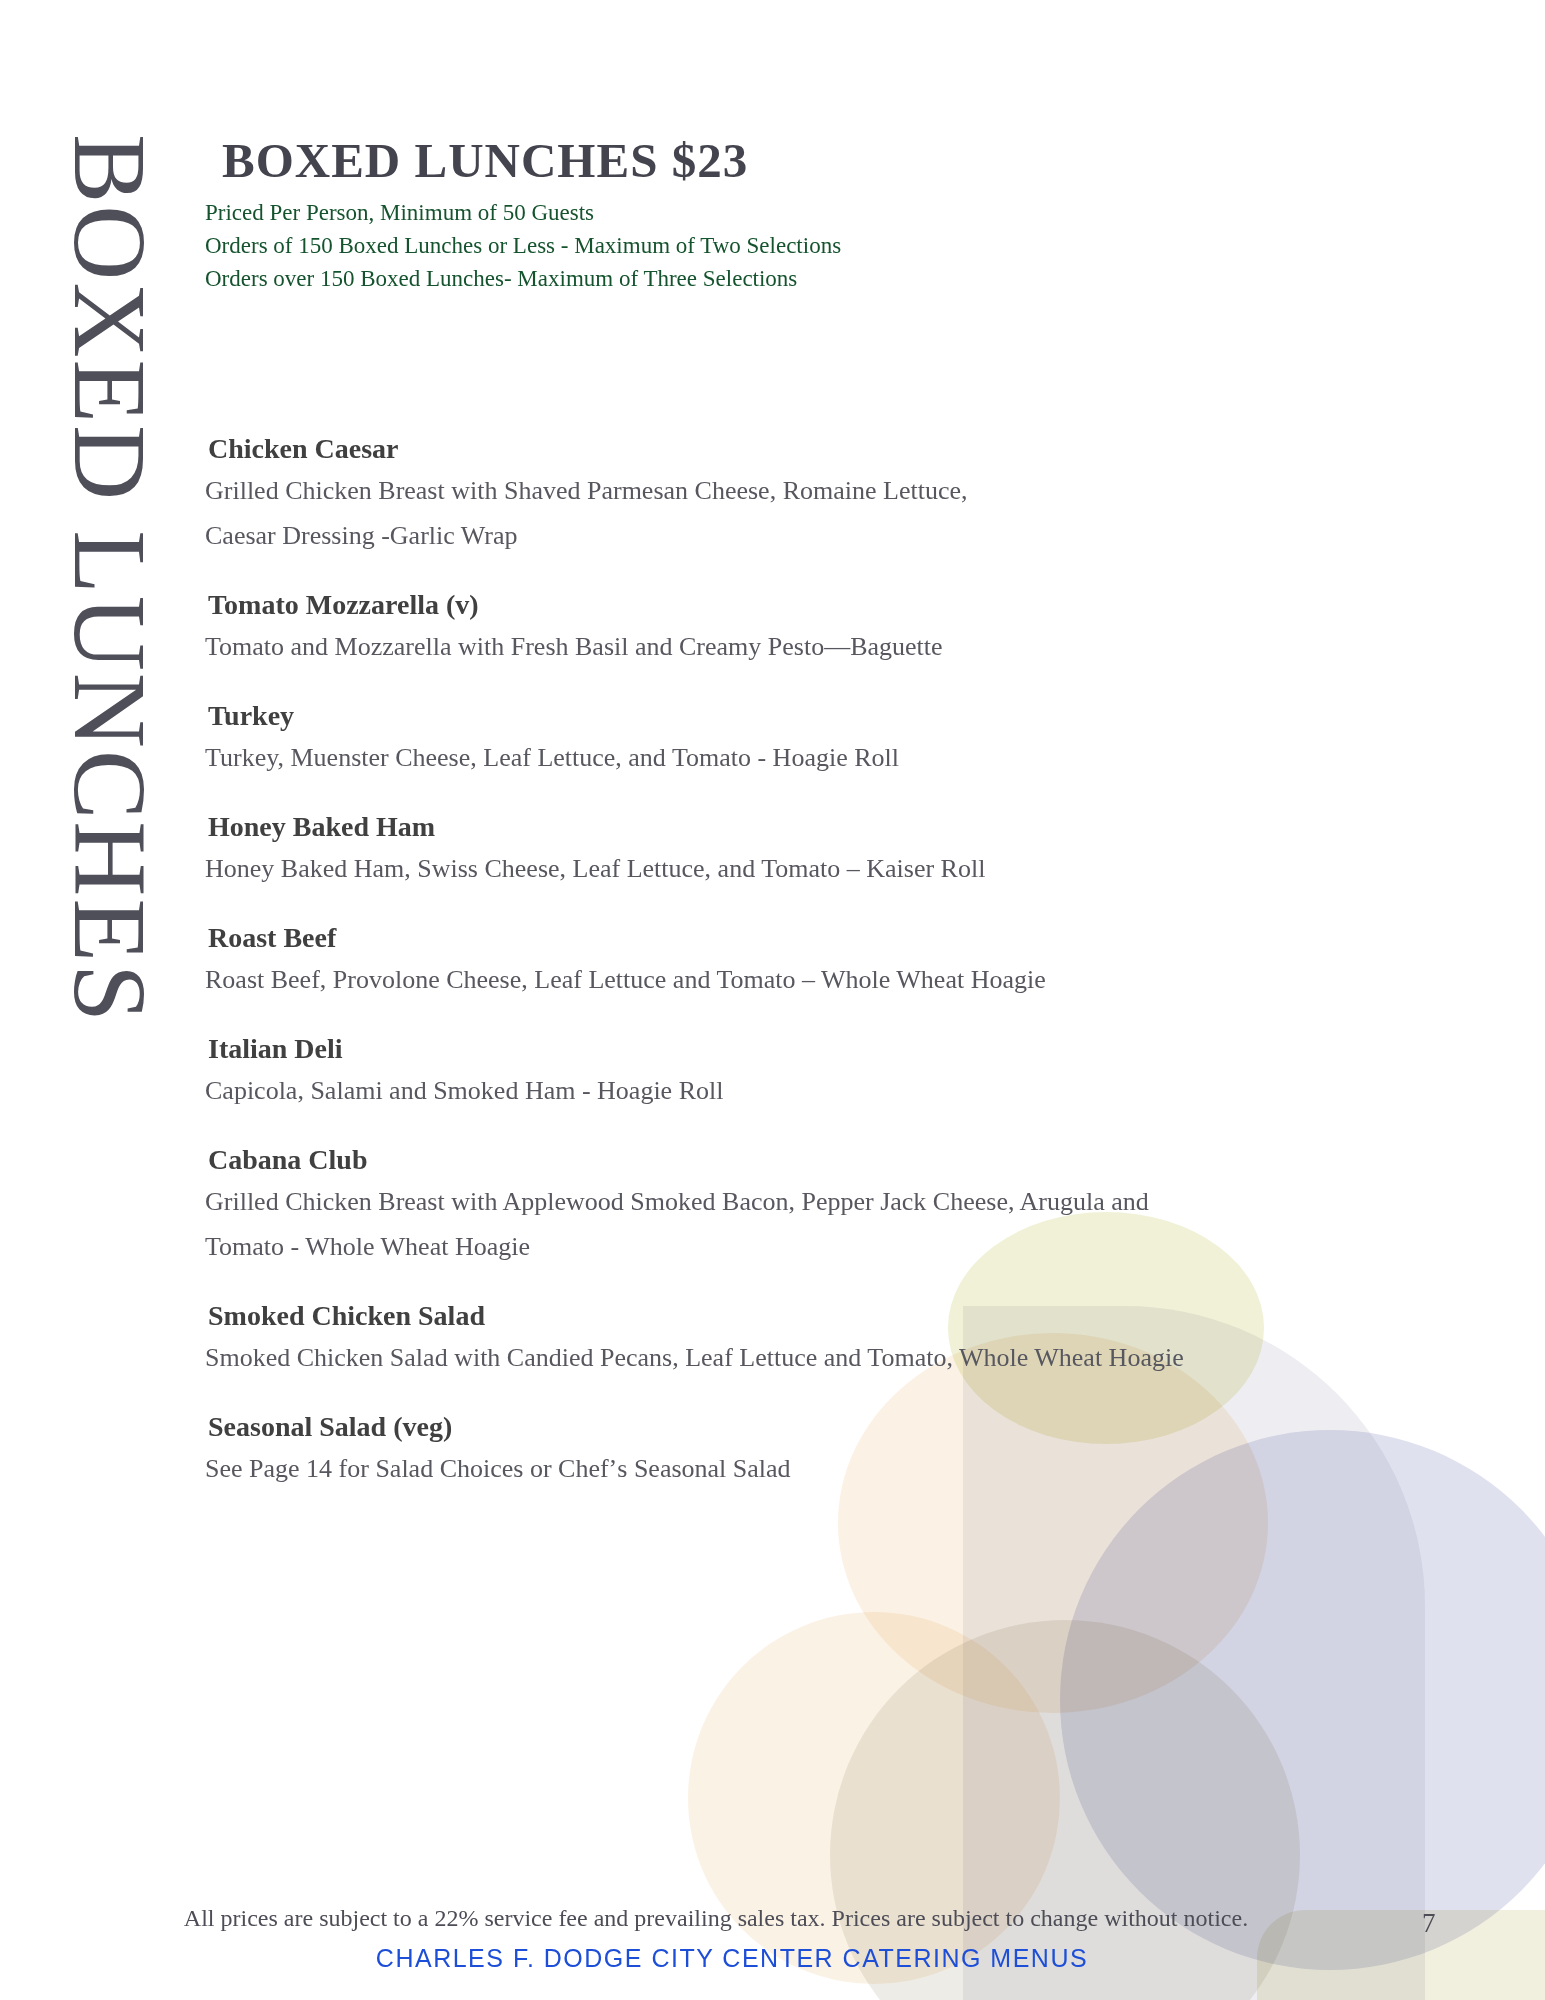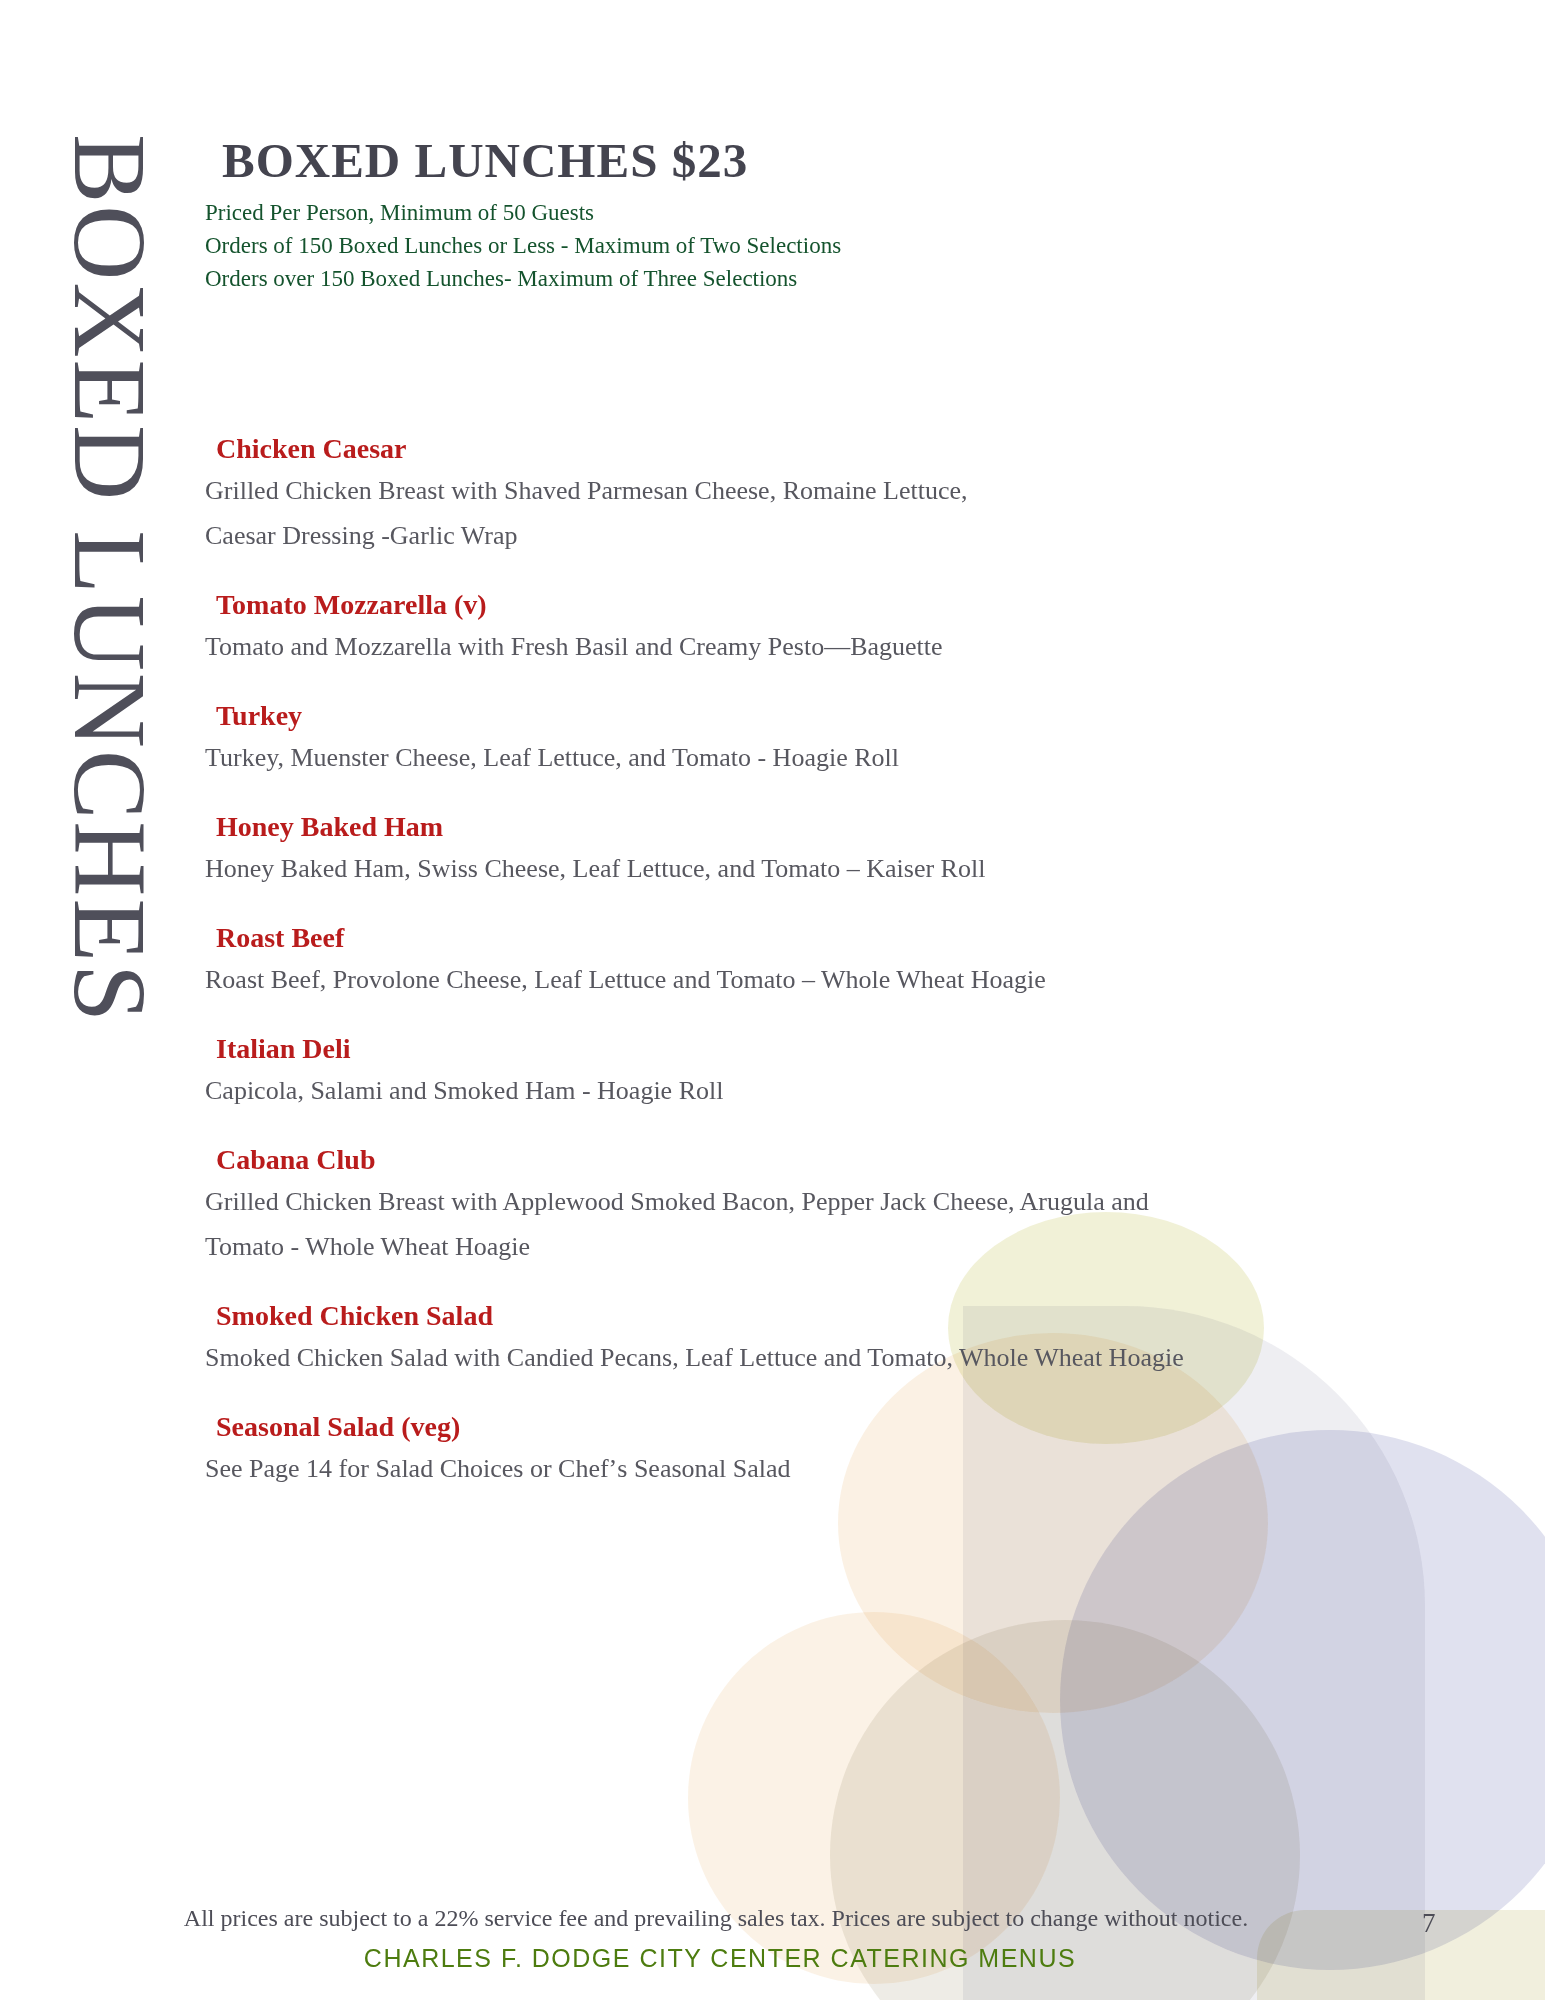--- a/index.html
+++ b/index.html
@@ -39,34 +39,34 @@
     color:#44444f;
   }
   .intro{
     position:absolute;left:205px;top:196px;
     font-size:23px;line-height:33px;color:#14532d;
   }
   .items{position:absolute;left:205px;top:434px;width:1200px;}
   .item{margin:0 0 36px 0;}
   .item-name{
     font-size:28px;line-height:30px;font-weight:bold;
-    color:#b91c1c;margin:0 0 8px 11px;
+    color:#404040;margin:0 0 8px 3px;
   }
   .item-line{font-size:26px;line-height:37px;color:#57575f;margin-top:8px;}
 
   
   .footer-disclaimer{
     position:absolute;left:0;top:1905px;width:1400px;
     text-align:center;font-size:24px;color:#4d4d57;padding-left:16px;
   }
   .footer-brand{
-    position:absolute;left:0;top:1944px;width:1440px;
+    position:absolute;left:12px;top:1944px;width:1440px;
     text-align:center;
     font-family:"Liberation Sans","DejaVu Sans",sans-serif;
-    font-size:25px;letter-spacing:1.5px;color:#4d7c0f;
+    font-size:25px;letter-spacing:1.5px;color:#1d4ed8;
   }
   .page-number{
     position:absolute;left:1422px;top:1908px;
     font-size:27px;color:#4d4d57;
   }
 </style>
 </head>
 <body>
 
 <div class="page">

